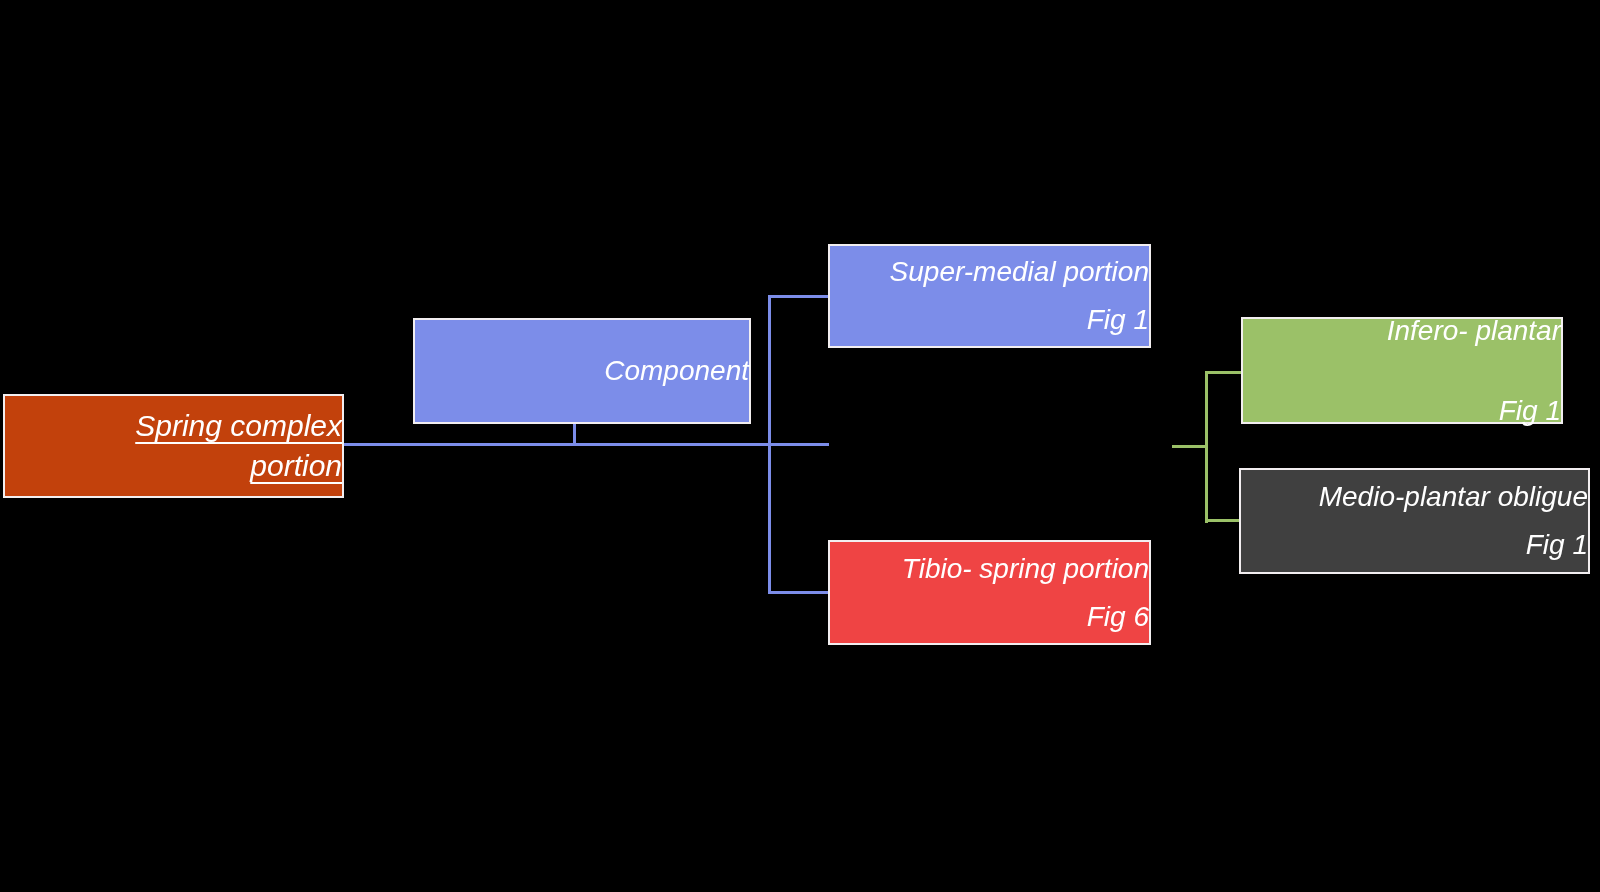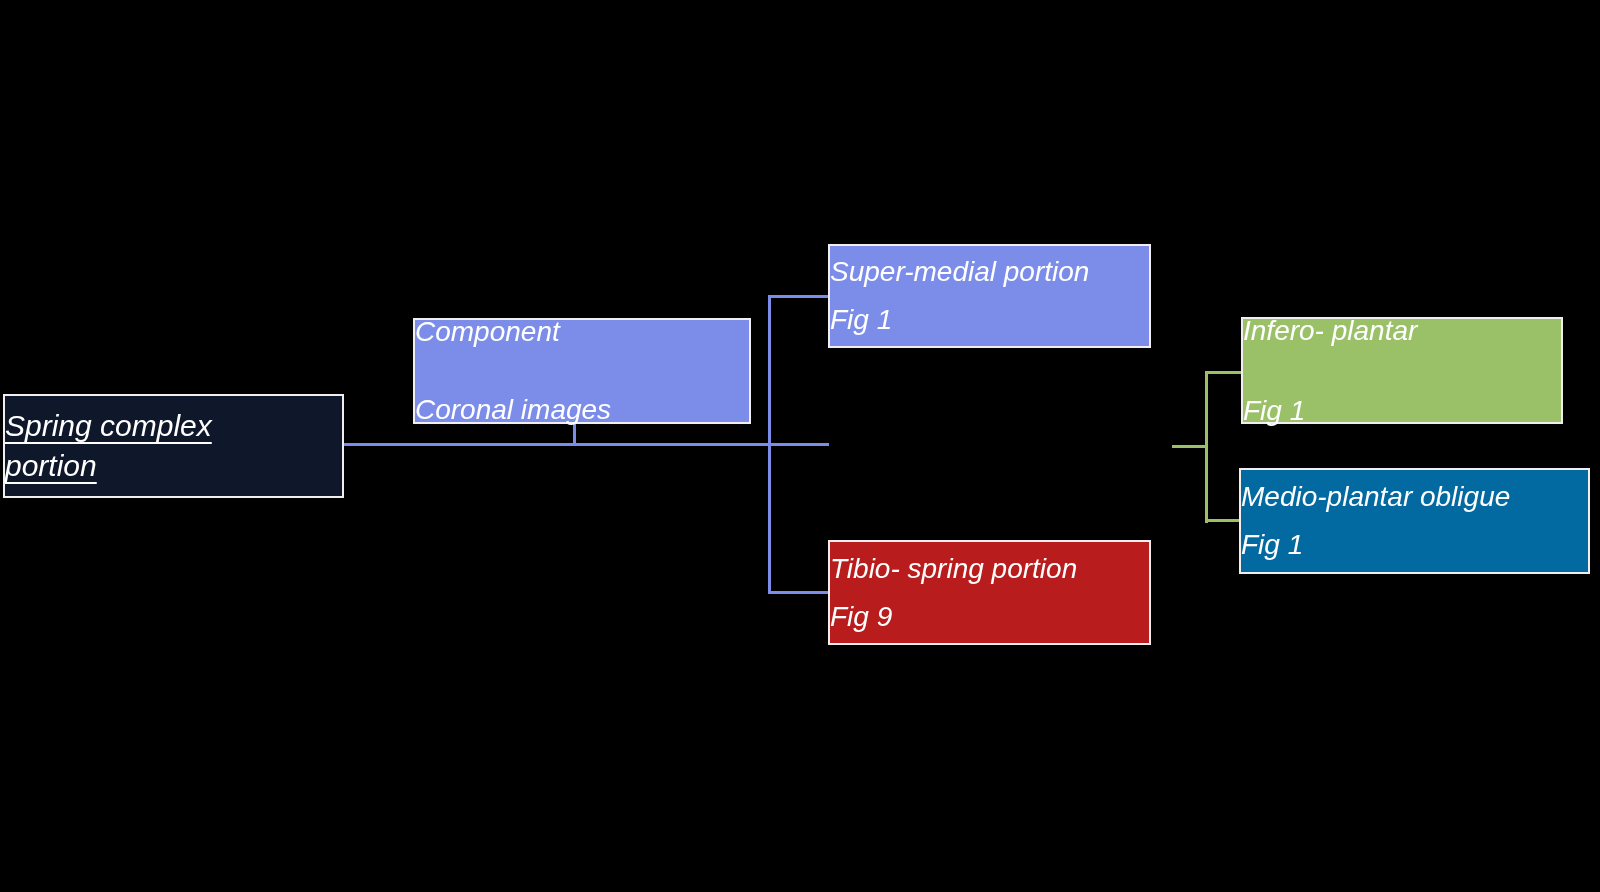--- a/index.html
+++ b/index.html
@@ -19,21 +19,21 @@
     left: 0; top: 0;
     width: 1600px; height: 892px;
     background: #000000;
   }
   .node {
     position: absolute;
     box-sizing: border-box;
     border: 2px solid #f2eef0;
     display: flex;
     flex-direction: column;
-    align-items: flex-start;
+    align-items: flex-end;
     justify-content: center;
     text-align: center;
     color: #ffffff;
     font-style: italic;
     font-size: 28px;
     line-height: 48px;
     white-space: nowrap;
   }
   .node .nline { display: block; }
 
@@ -73,44 +73,43 @@
   <div class="connector c-main" style="background: rgb(124, 141, 233);"></div>
   <div class="connector c-comp-stub" style="background: rgb(124, 141, 233);"></div>
   <div class="connector c-branch-v" style="background: rgb(124, 141, 233);"></div>
   <div class="connector c-super-stub" style="background: rgb(124, 141, 233);"></div>
   <div class="connector c-tibio-stub" style="background: rgb(124, 141, 233);"></div>
   <div class="connector c-inferior-out" style="background: rgb(155, 193, 104);"></div>
   <div class="connector c-green-v" style="background: rgb(155, 193, 104);"></div>
   <div class="connector c-infero-stub" style="background: rgb(155, 193, 104);"></div>
   <div class="connector c-medio-stub" style="background: rgb(155, 193, 104);"></div>
 
-  <div class="node node-root" style="background: #0f172a; font-style: italic;">
+  <div class="node node-root" style="background: #c2410c; font-style: italic;">
     <span class="nline">Spring complex</span>
     <span class="nline">portion</span>
   </div>
 
   <div class="node node-component" style="background: rgb(124, 141, 233); gap: 30px;">
     <span class="nline">Component</span>
-    <span class="nline">Coronal images</span>
   </div>
 
   <div class="node node-super-medial" style="background: rgb(124, 141, 233);">
     <span class="nline">Super-medial portion</span>
     <span class="nline">Fig 1</span>
   </div>
 
 
-  <div class="node node-tibio" style="background: #b91c1c;">
+  <div class="node node-tibio" style="background: #ef4444;">
     <span class="nline">Tibio- spring portion</span>
-    <span class="nline">Fig 9</span>
+    <span class="nline">Fig 6</span>
   </div>
 
   <div class="node node-infero" style="background: rgb(155, 193, 104); gap: 32px;">
     <span class="nline">Infero- plantar</span>
     <span class="nline">Fig 1</span>
   </div>
 
-  <div class="node node-medio" style="background: #0369a1; font-style: italic;">
+  <div class="node node-medio" style="background: #404040; font-style: italic;">
     <span class="nline">Medio-plantar obligue</span>
     <span class="nline">Fig 1</span>
   </div>
 
 </div>
 
 </body></html>

